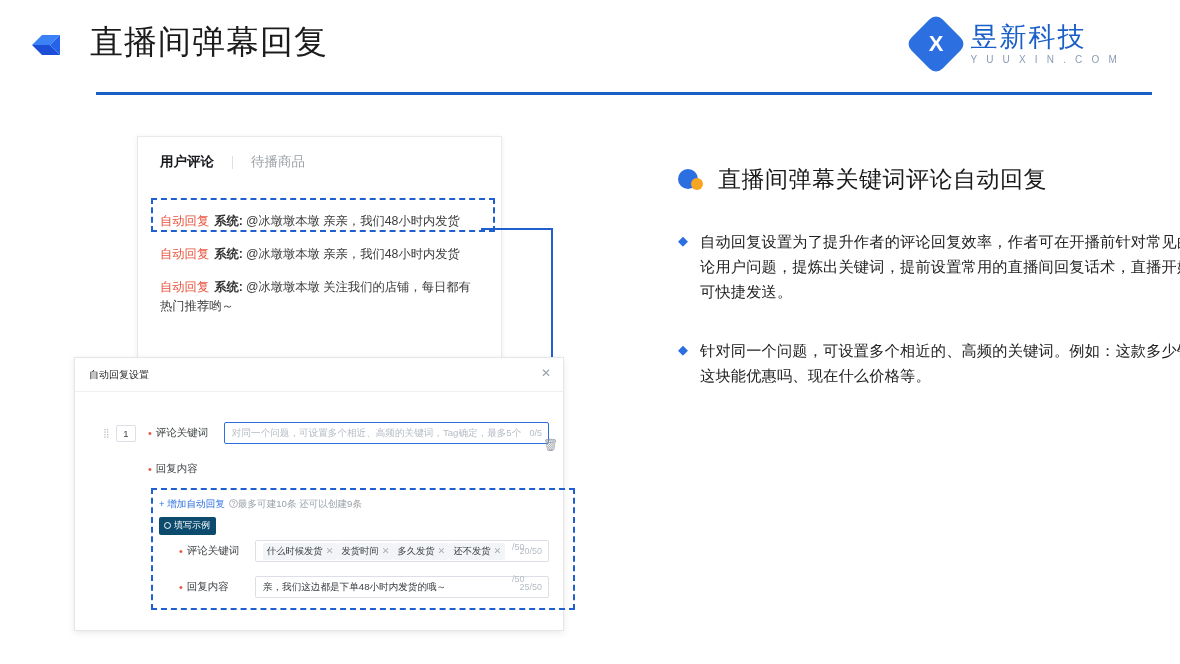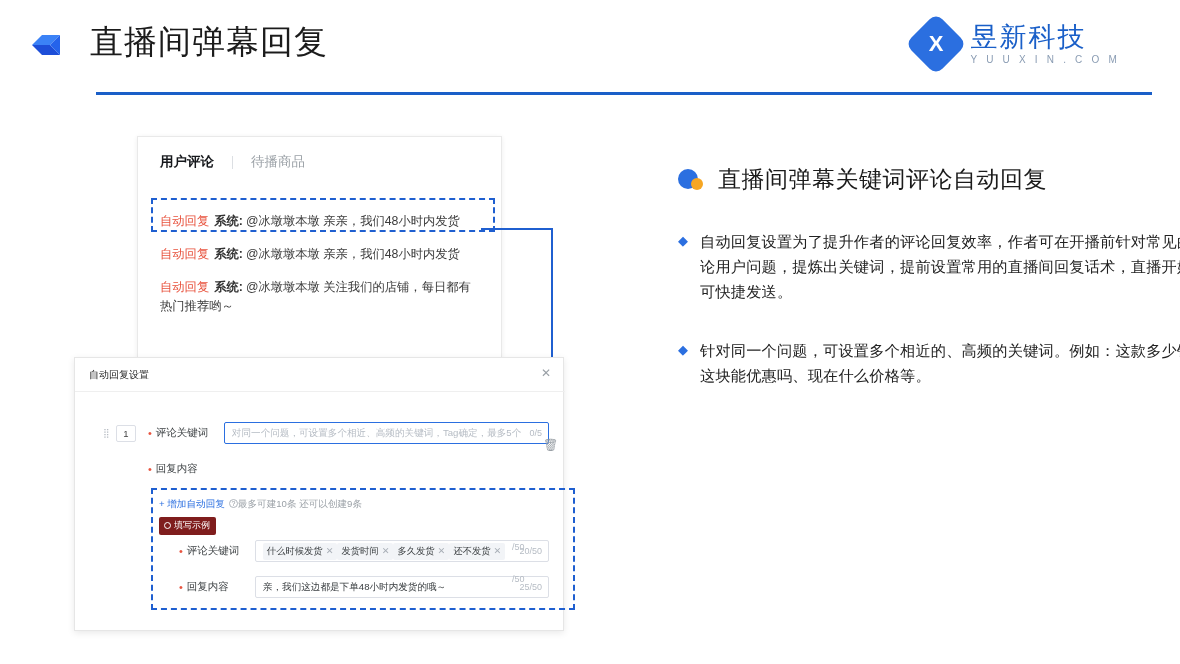--- a/index.html
+++ b/index.html
@@ -317,21 +317,21 @@
     color: #8d949c;
     font-size: 7px;
     line-height: 8px;
     text-align: center;
     margin-left: 4px;
     vertical-align: 1px;
   }
   .sample-badge {
     position: absolute;
     left: 84px; top: 159px;
-    background: #7f1d1d;
+    background: #0c4a6e;
     color: #fff;
     font-size: 9px;
     padding: 2px 6px 3px 5px;
     border-radius: 2px;
     white-space: nowrap;
   }
   .sample-badge .dot {
     display: inline-block;
     width: 7px; height: 7px;
     border: 1px solid #fff;

